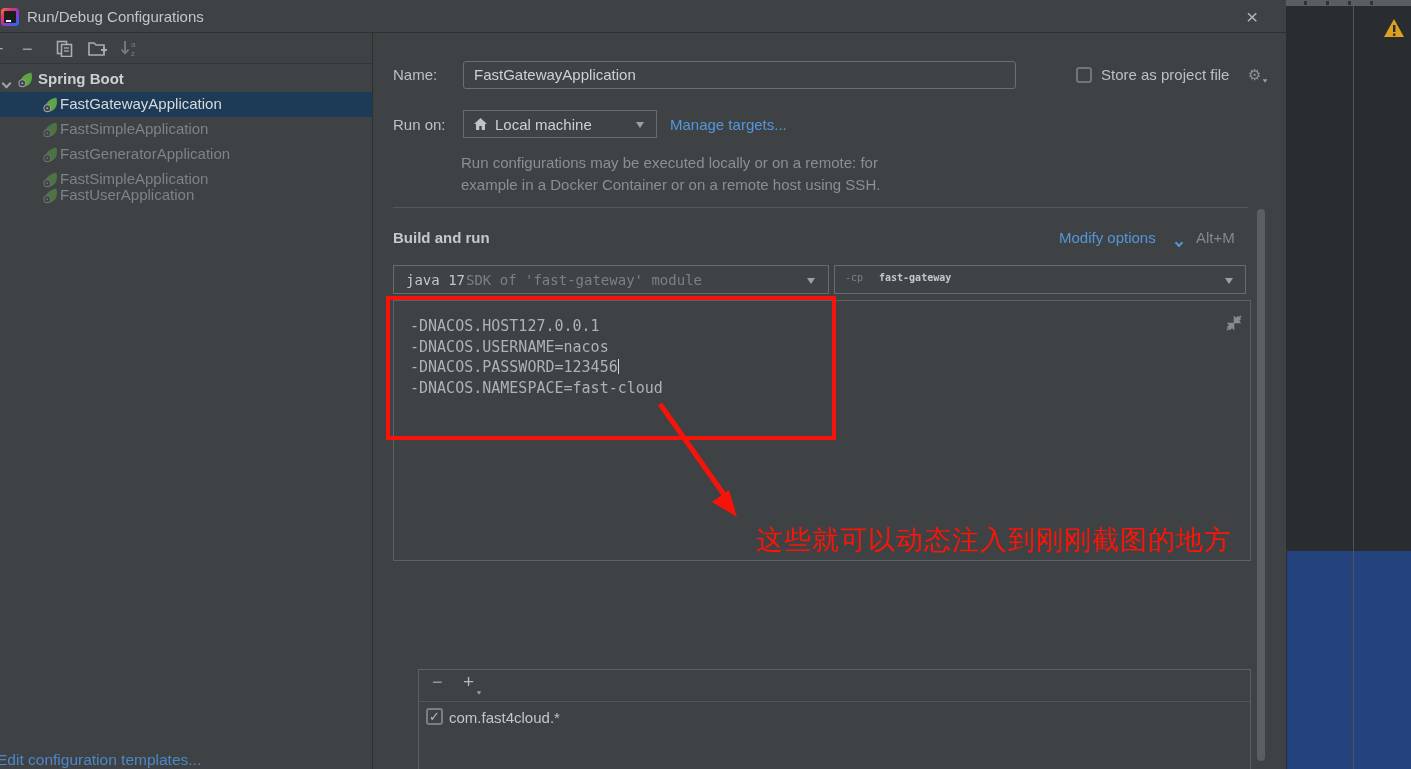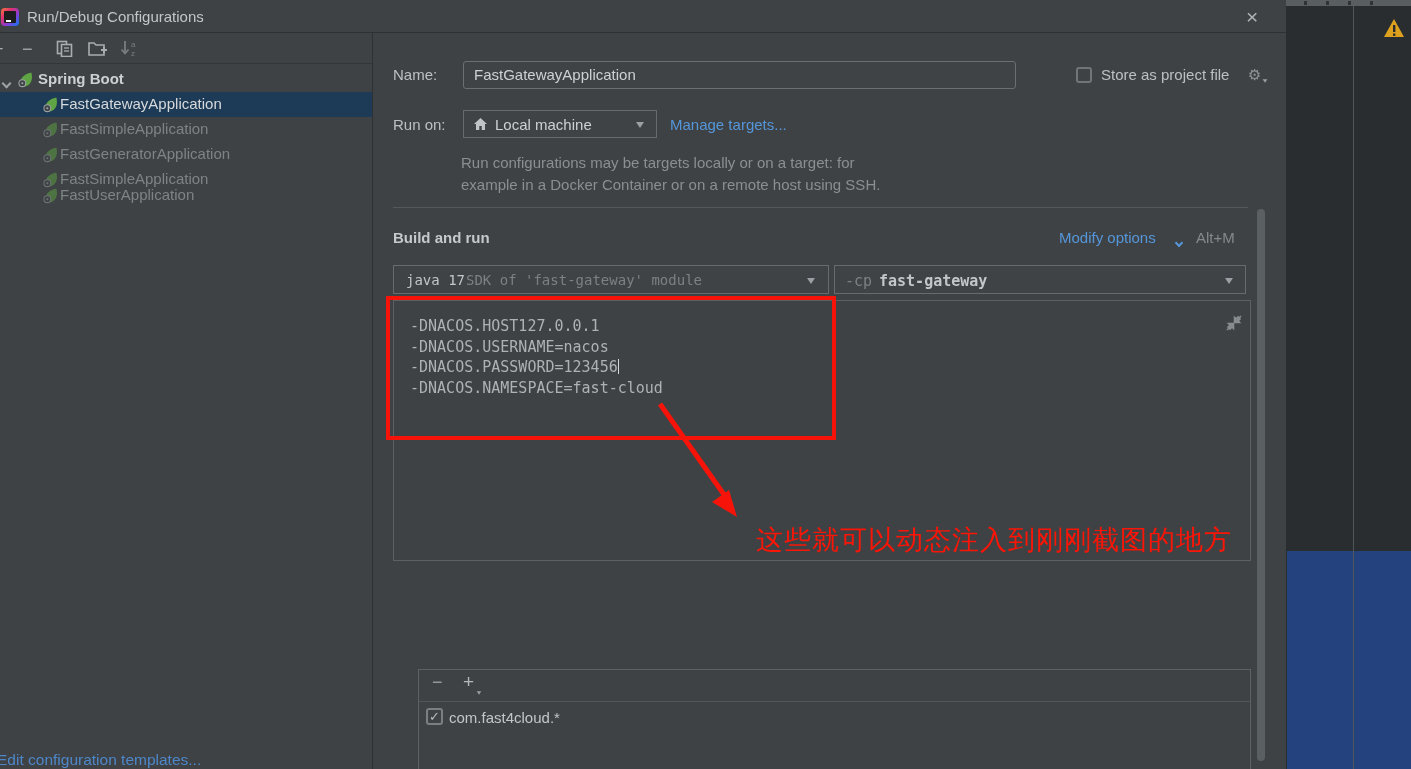--- a/index.html
+++ b/index.html
@@ -216,38 +216,38 @@
       <span class="abs" style="left:9px; top:6px;">
         <svg width="15" height="14" viewBox="0 0 15 14">
             <path d="M7.5 1 L14 7 h-2 v6 h-3.3 v-4 h-2.4 v4 H3 V7 H1 z" fill="#c0c4c6"></path>
           </svg>
       </span>
       <span class="abs" style="left:31px; top:5px; color:#ced1d3;">Local machine</span>
       <span class="combo-arrow" style="left:172px; top:11px;"></span>
     </div>
     <div class="abs link" style="left:670px; top:116px;">Manage targets...</div>
 
-    <div class="abs help" style="left:461px; top:154px;">Run configurations may be targets locally or on a target: for</div>
+    <div class="abs help" style="left:461px; top:154px;">Run configurations may be executed locally or on a remote: for</div>
     <div class="abs help" style="left:461px; top:176px;">example in a Docker Container or on a remote host using SSH.</div>
 
     <div class="abs hsep" style="left:393px; top:207px; width:855px;"></div>
     <div class="abs scrollbar"></div>
 
     <div class="abs" style="left:393px; top:229px; font-weight:bold; color:#c6c9cb;">Build and run</div>
     <div class="abs link" style="left:1059px; top:229px;">Modify options</div>
     <span class="abs" style="left:1176px; top:232px;"><span class="chev" style="border-color:#5596da; width:6px; height:6px;"></span></span>
     <div class="abs" style="left:1196px; top:229px; color:#85898b;">Alt+M</div>
 
     <div class="abs combo mono" style="left:393px; top:265px; width:436px; height:29px; font-size:14px;">
       <span class="abs" style="left:12px; top:6px; color:#c3c7c9; font-weight:normal;">java 17</span>
       <span class="abs" style="left:72px; top:6px; color:#7c8183;">SDK of 'fast-gateway' module</span>
       <span class="combo-arrow" style="left:413px; top:12px;"></span>
     </div>
 
-    <div class="abs combo mono" style="left:834px; top:265px; width:412px; height:29px; font-size:15px;padding-left:16px;">
+    <div class="abs combo mono" style="left:834px; top:265px; width:412px; height:29px; font-size:10px;padding-left:16px;">
       <span class="abs" style="left:10px; top:6px; color:#7c8183;">-cp</span>
       <span class="abs" style="left:44px; top:6px; color:#c3c7c9; font-weight:bold;">fast-gateway</span>
       <span class="combo-arrow" style="left:390px; top:12px;"></span>
     </div>
 
     <div class="abs vmarea">
       <div class="vmtext mono">
         <div>-DNACOS.HOST127.0.0.1</div>
         <div>-DNACOS.USERNAME=nacos</div>
         <div><span>-DNACOS.PASSWORD=123456</span><span class="caret"></span></div>

